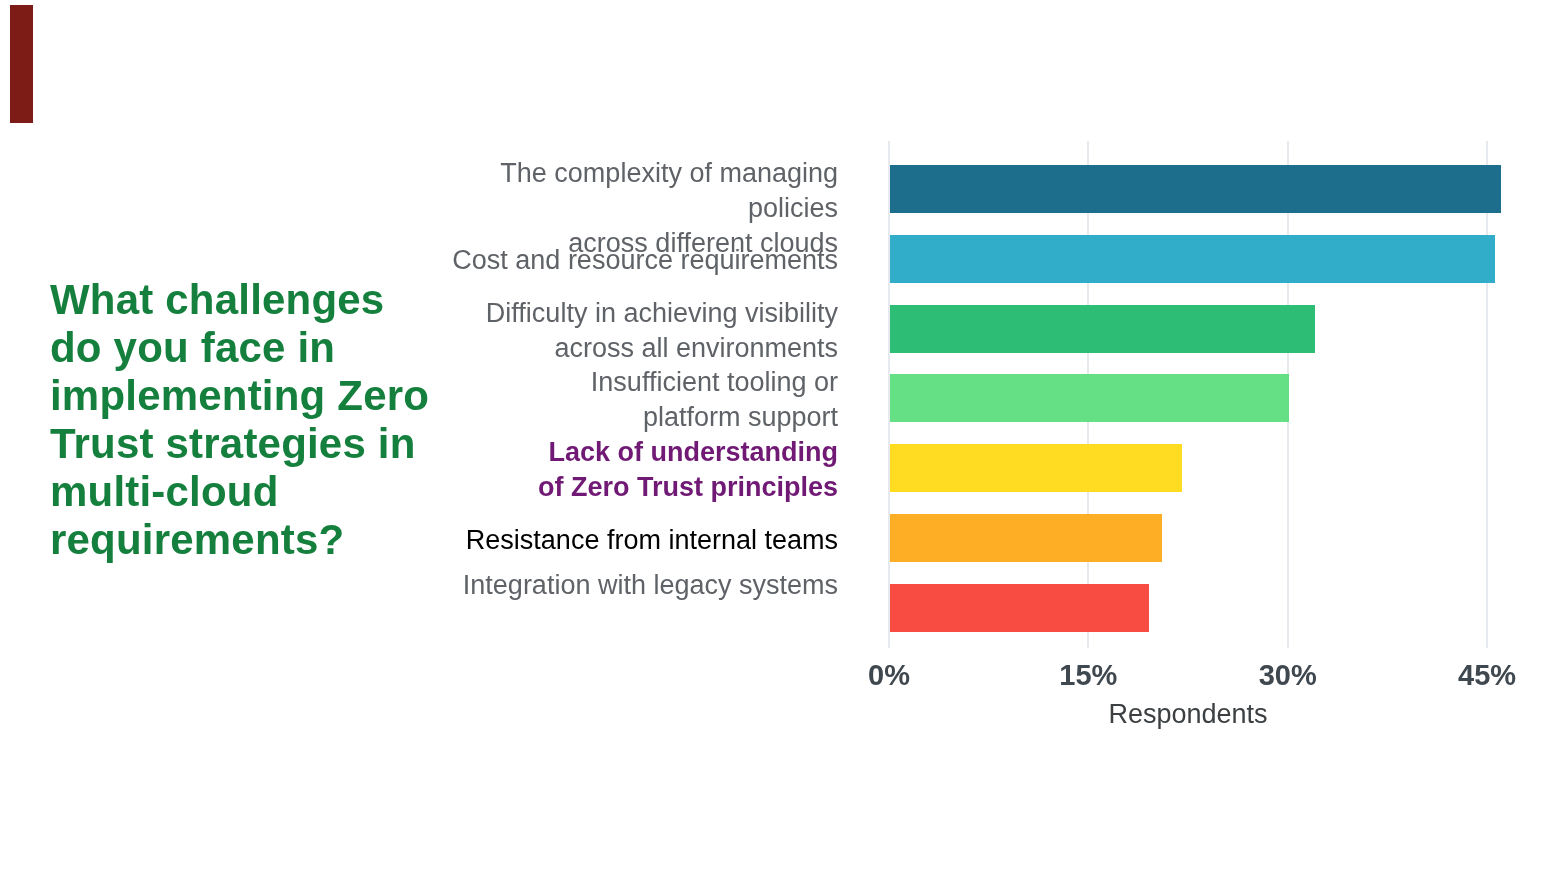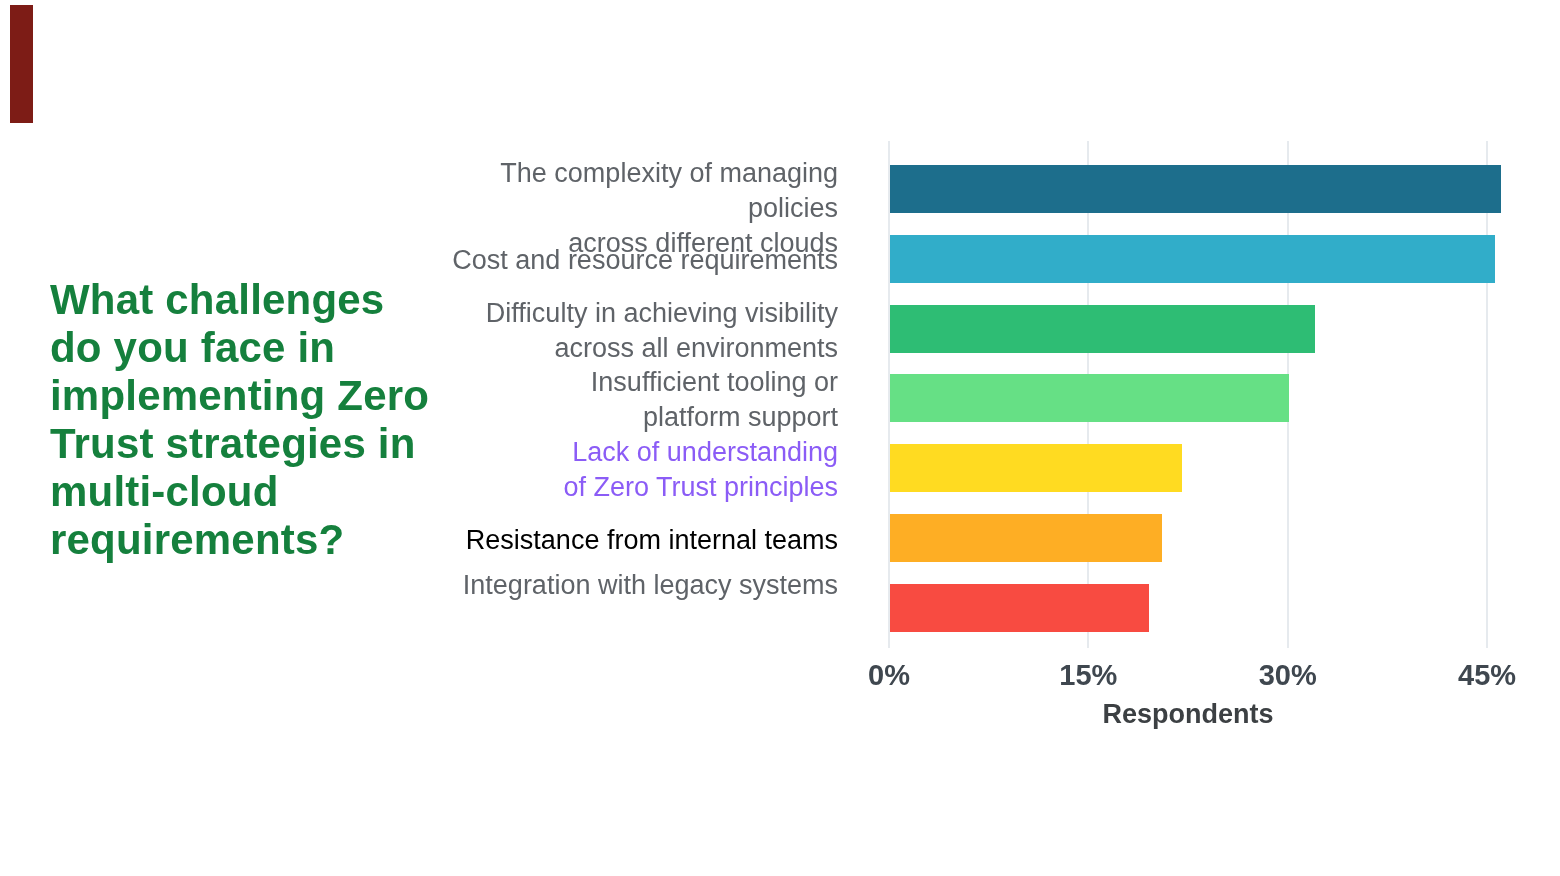--- a/index.html
+++ b/index.html
@@ -30,21 +30,21 @@
     text-align:right;color:#5f6368;
     font-size:27px;line-height:35px;font-weight:400;
   }
   .x-tick{
     position:absolute;top:657px;transform:translateX(-50%);
     color:#3f474f;font-size:29px;font-weight:700;line-height:36px;
     white-space:nowrap;
   }
   .x-title{
     position:absolute;top:700px;transform:translateX(-50%);
-    color:#3c4043;font-size:27px;font-weight:700;line-height:28px;
+    color:#3c4043;font-size:27px;font-weight:400;line-height:28px;
     white-space:nowrap;
   }
 </style>
 </head>
 <body>
 
 <div class="canvas">
 
   <div class="corner-accent" style="background: rgb(125, 28, 22);"></div>
 
@@ -79,21 +79,21 @@
       <div class="cat-label" style="top: 296px; color: rgb(95, 99, 104);">
         <div>Difficulty in achieving visibility</div>
         <div>across all environments</div>
       </div>
       <div class="bar" style="top: 374.49px; left: 890px; width: 399px; background: rgb(102, 224, 133);"></div>
       <div class="cat-label" style="top: 365px; color: rgb(95, 99, 104);">
         <div>Insufficient tooling or</div>
         <div>platform support</div>
       </div>
       <div class="bar" style="top: 444.32px; left: 890px; width: 292px; background: rgb(255, 219, 33);"></div>
-      <div class="cat-label" style="top: 435px; color: #8b5cf6;">
+      <div class="cat-label" style="top: 435px; color: #701a75; font-weight: bold;">
         <div>Lack of understanding</div>
         <div>of Zero Trust principles</div>
       </div>
       <div class="bar" style="top: 514.15px; left: 890px; width: 272px; background: rgb(254, 174, 36);"></div>
       <div class="cat-label" style="top: 523px; color: #000000;">
         <div>Resistance from internal teams</div>
       </div>
       <div class="bar" style="top: 583.98px; left: 890px; width: 259px; background: rgb(248, 75, 65);"></div>
       <div class="cat-label" style="top: 568px; color: rgb(95, 99, 104);">
         <div>Integration with legacy systems</div>

